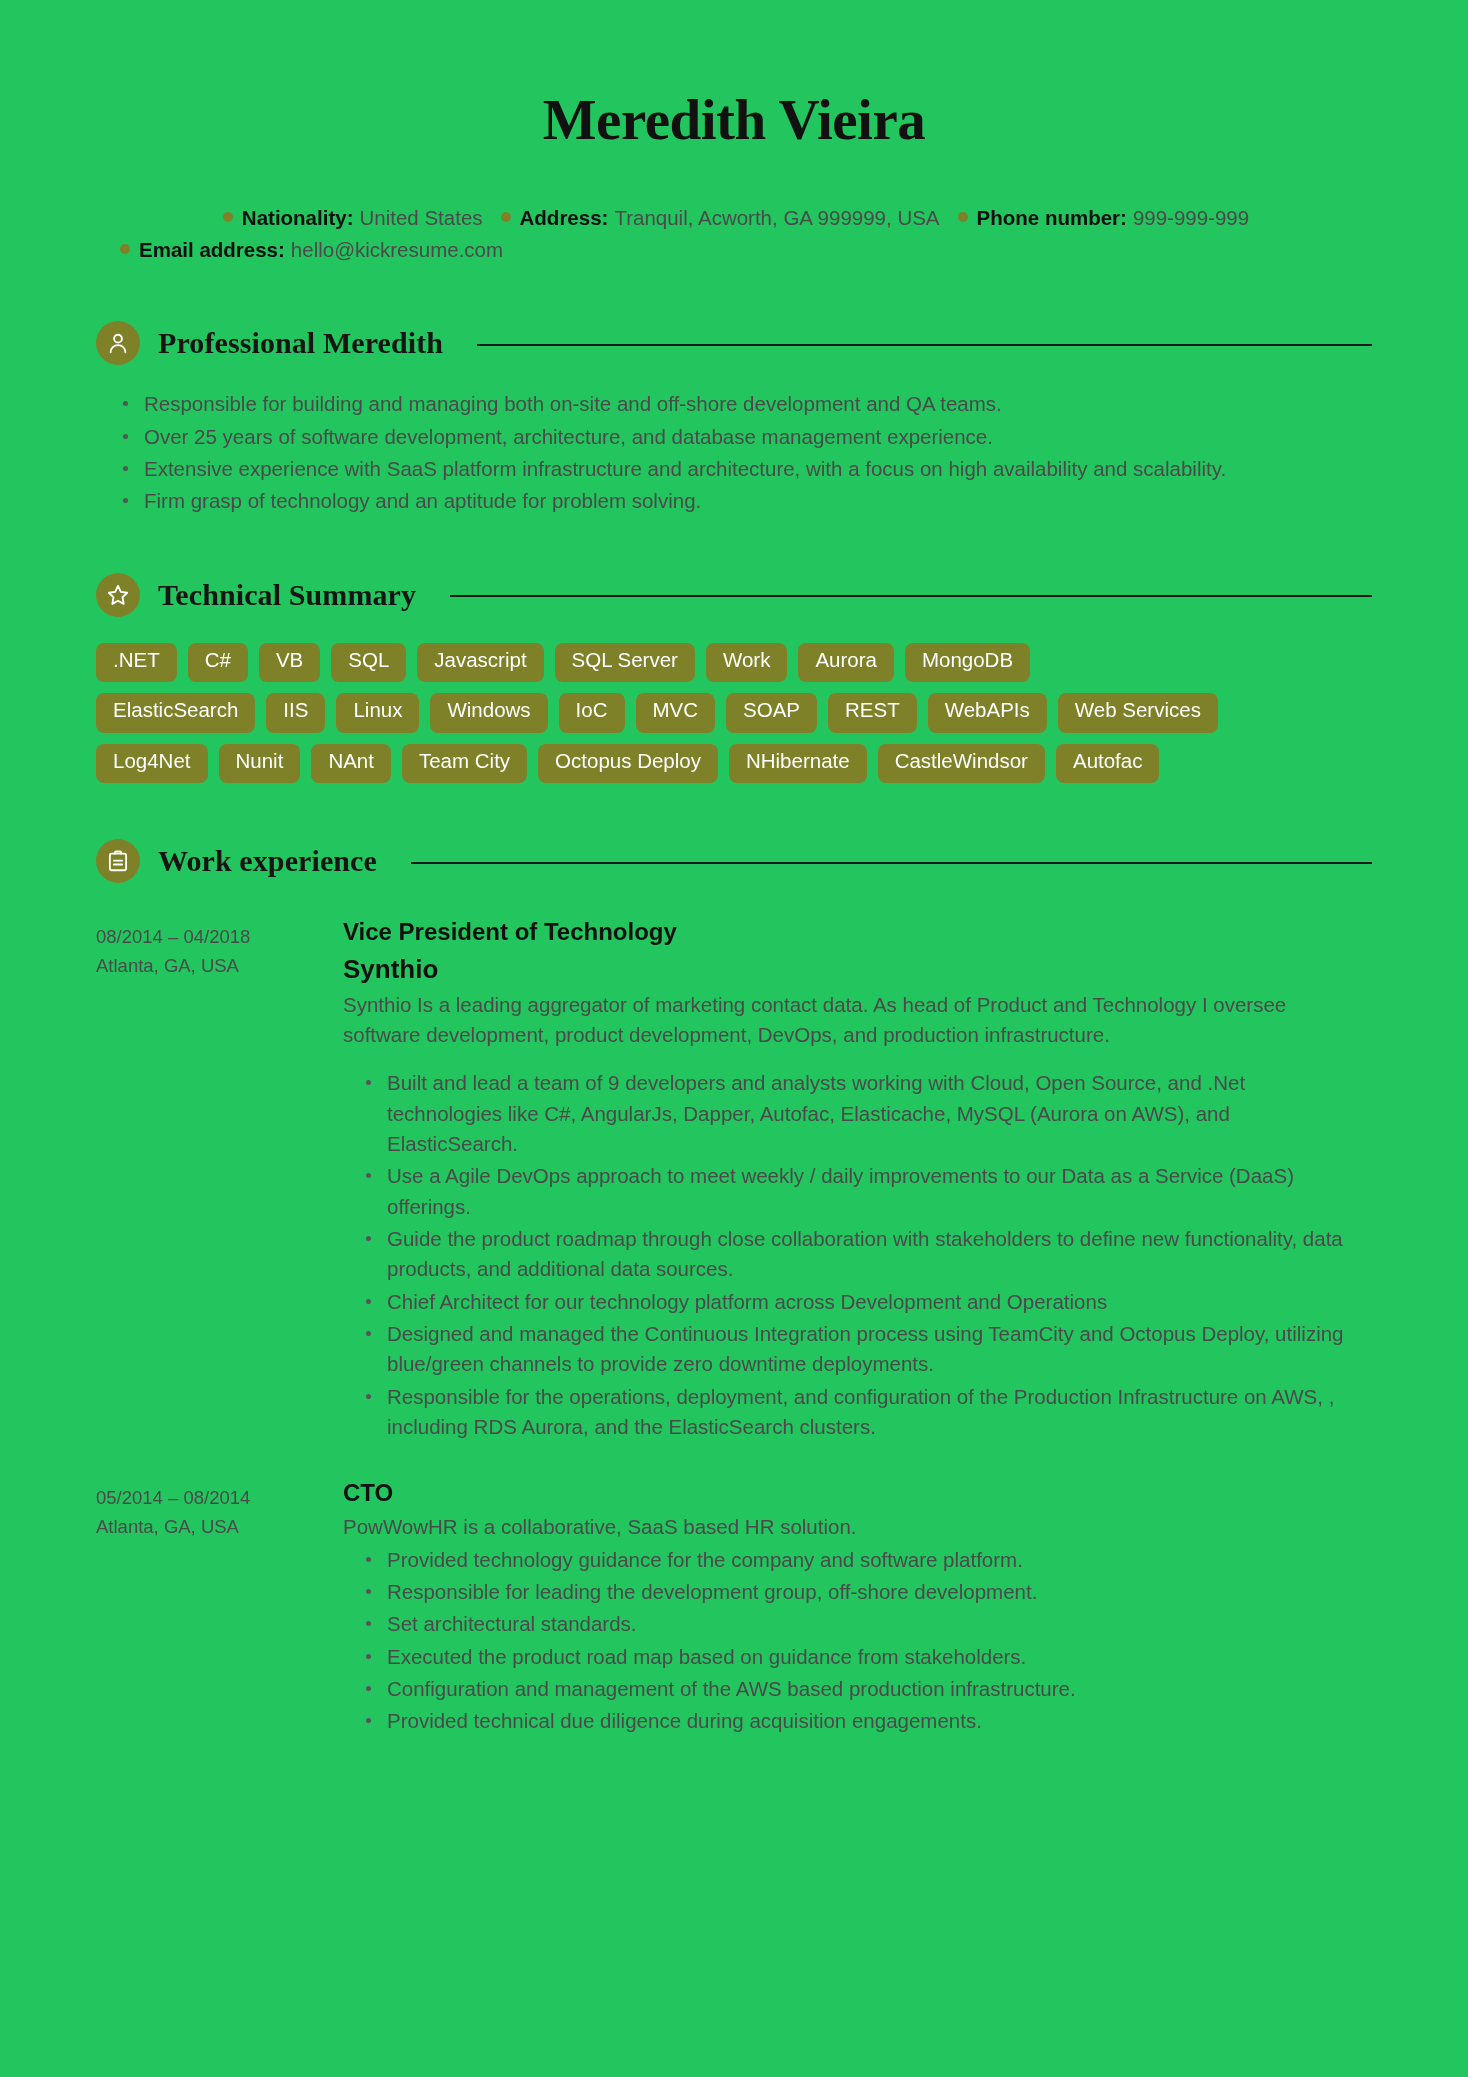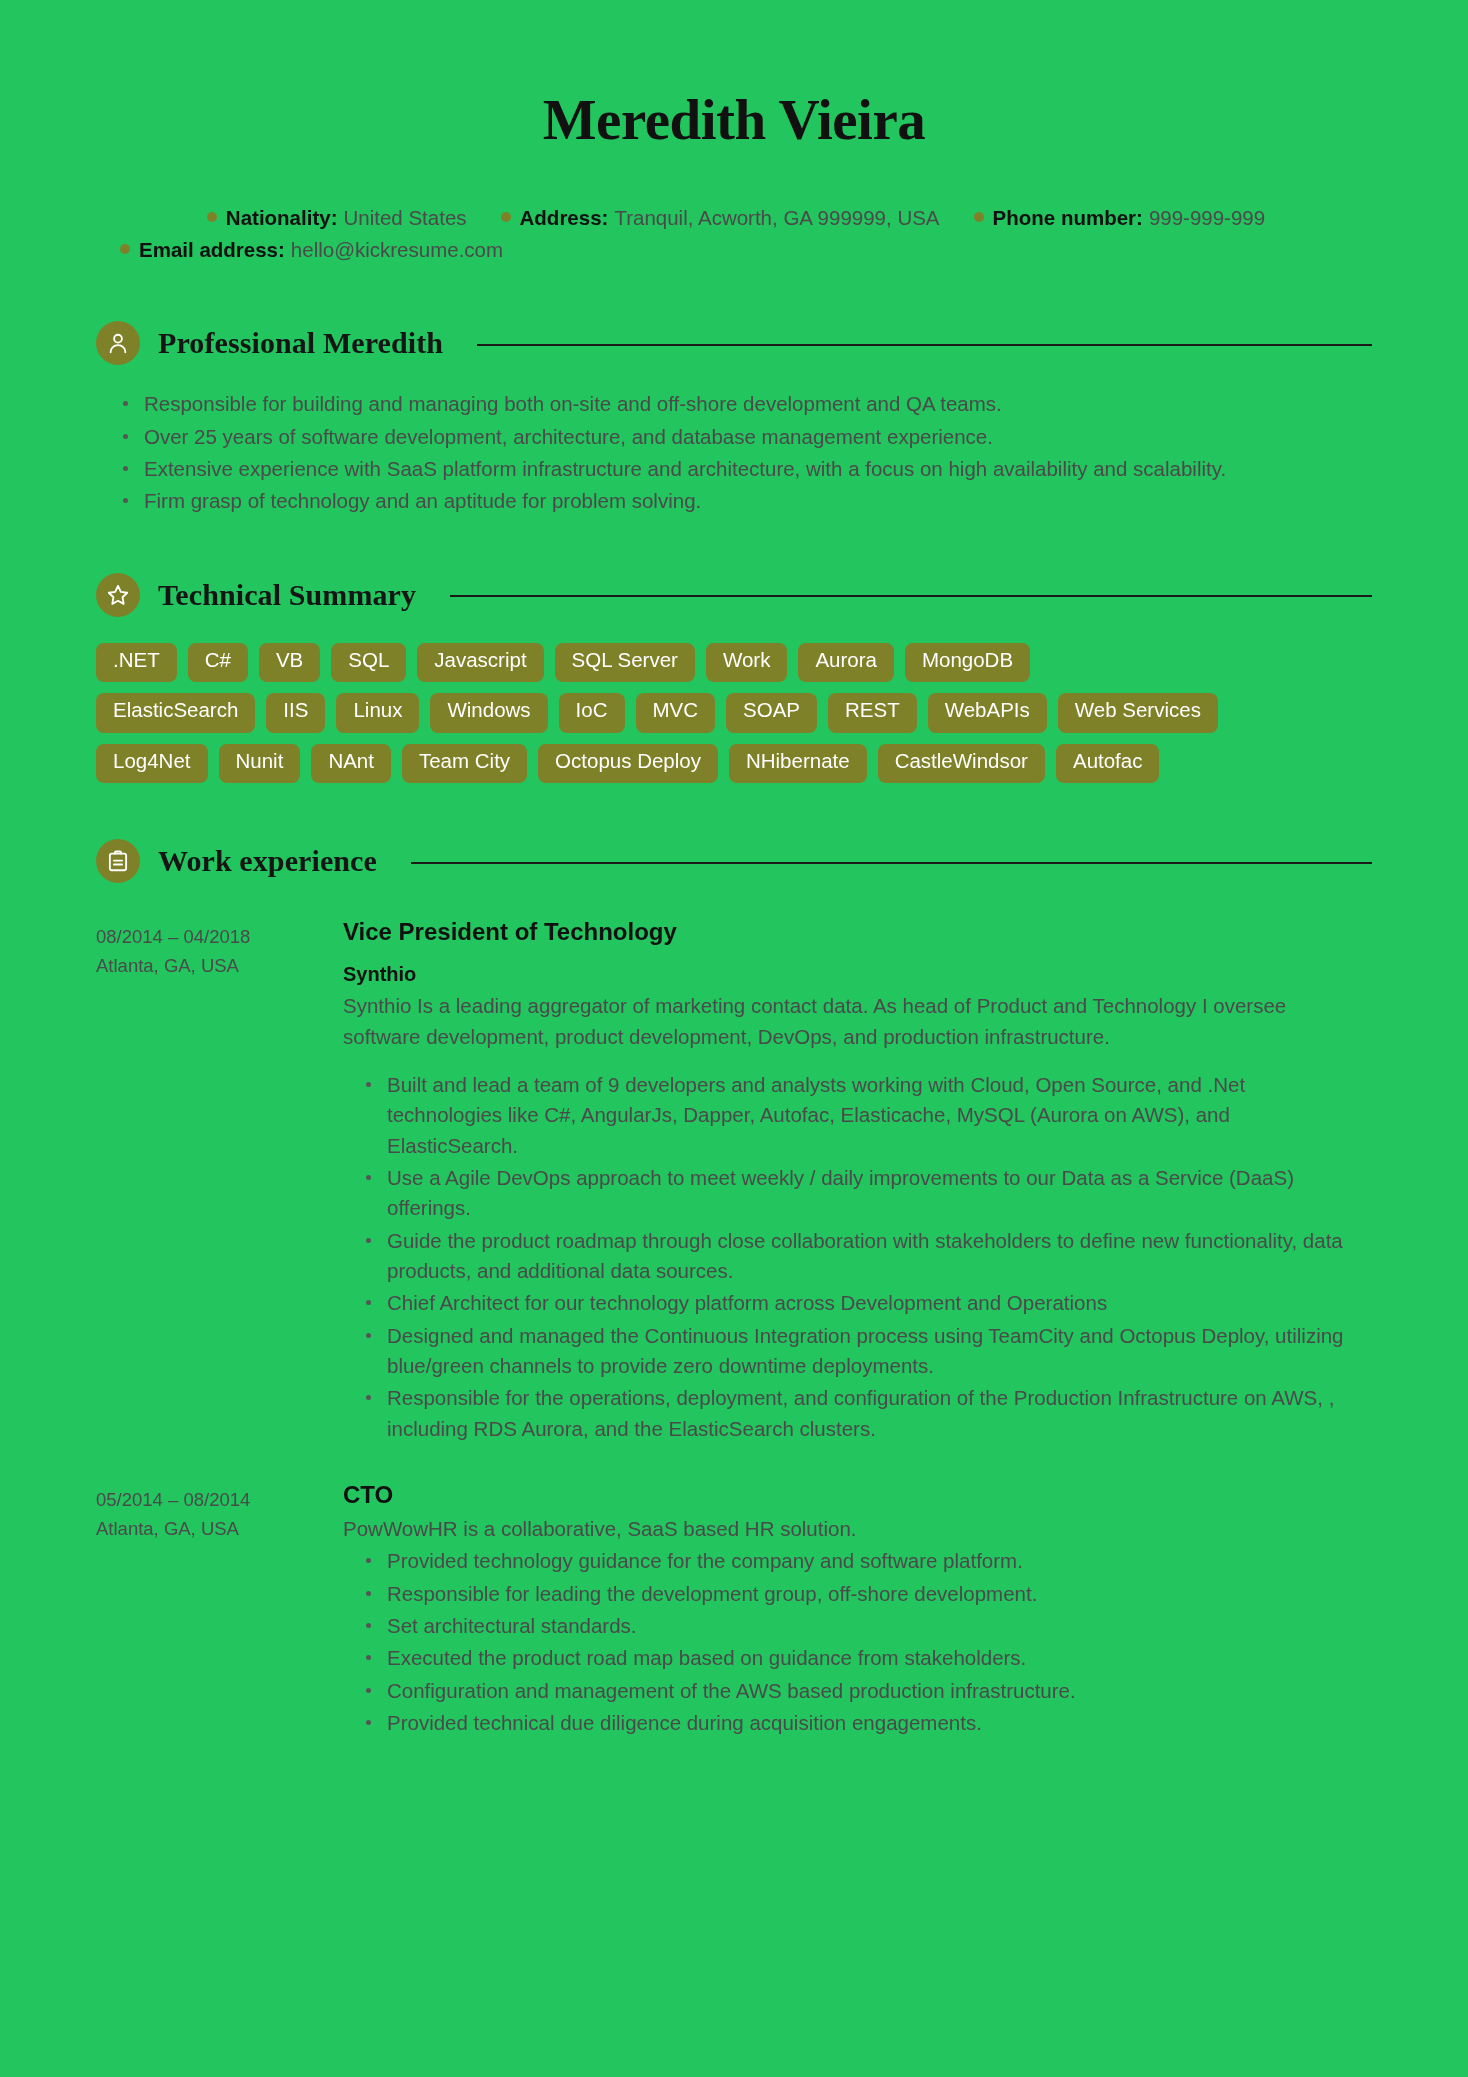--- a/index.html
+++ b/index.html
@@ -36,21 +36,21 @@
     display: flex;
     flex-wrap: wrap;
     gap: 0 18px;
     justify-content: center;
     max-width: 1270px;
   }
   .contact-line {
     display: flex;
     flex-wrap: wrap;
     align-items: baseline;
-    gap: 0 34px;
+    gap: 0 18px;
     width: 100%;
     justify-content: center;
   }
   .contact-item {
     display: inline-flex;
     align-items: baseline;
     font-size: 20.5px;
     line-height: 1.55;
     white-space: nowrap;
   }
@@ -164,25 +164,25 @@
     color: #4a4a4a;
   }
   .job-body { flex: 1 1 auto; padding-right: 10px; }
   .job-title {
     font-size: 24px;
     font-weight: 700;
     color: #111;
     line-height: 1.25;
   }
   .job-company {
-    font-size: 20px;
+    font-size: 26px;
     font-weight: 700;
     color: #111;
     line-height: 1.25;
-    margin-top: 15px;
+    margin-top: 6px;
   }
   .job-desc {
     font-size: 20.5px;
     line-height: 1.48;
     color: #4a4a4a;
     margin-top: 4px;
   }
   .job-body ul.bullets {
     margin-top: 18px;
     padding-left: 18px;

